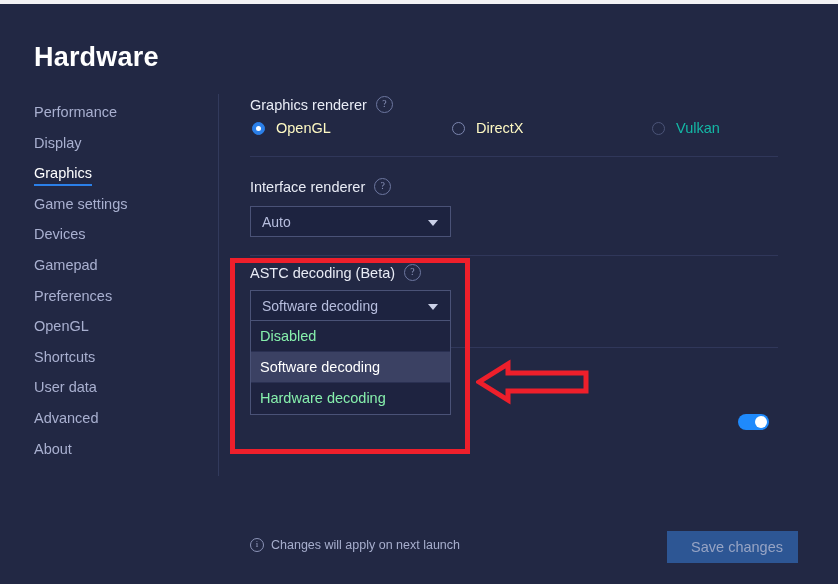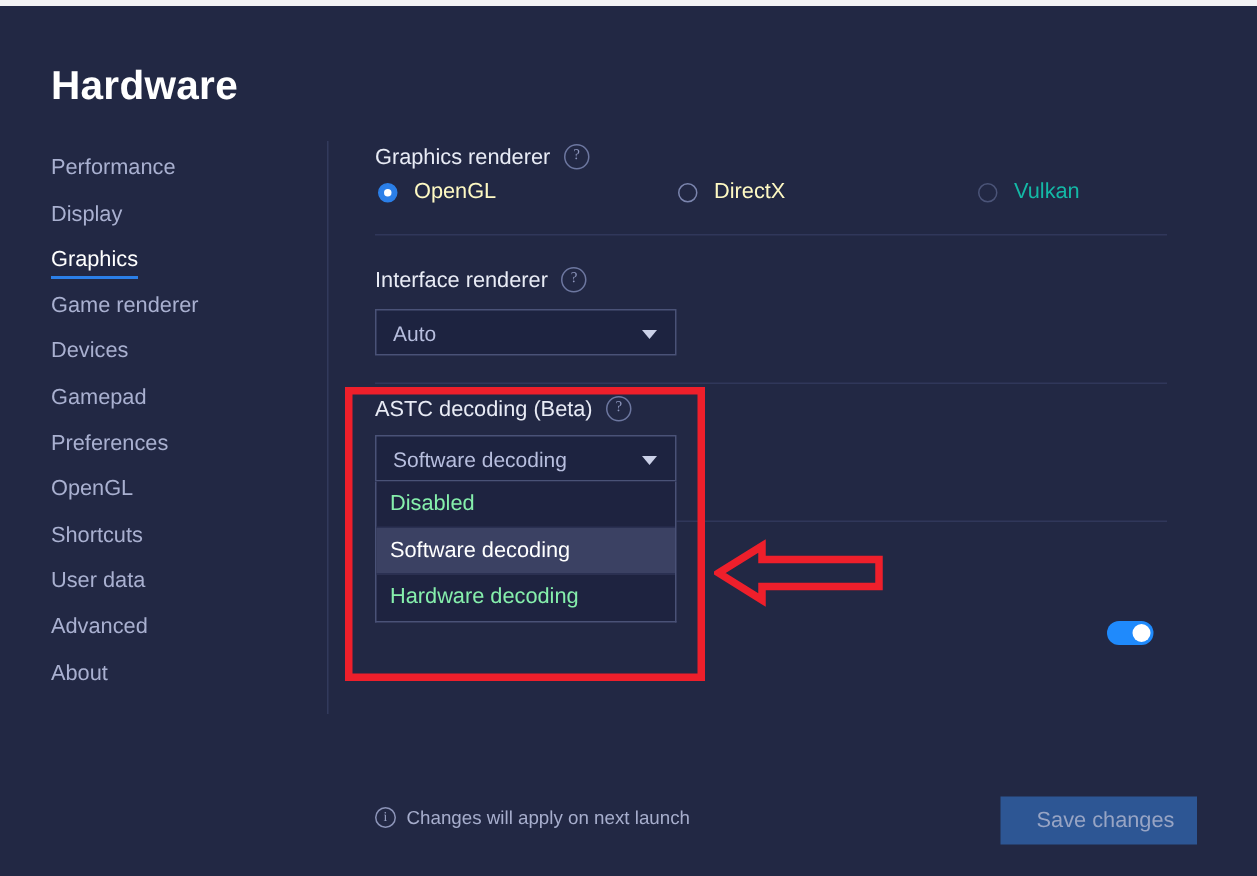--- a/index.html
+++ b/index.html
@@ -299,21 +299,21 @@
       </div>
       <div class="sidebar-item">
         <span class="label">Display</span>
         
       </div>
       <div class="sidebar-item active">
         <span class="label">Graphics</span>
         <span class="underline" style="width: 58px;"></span>
       </div>
       <div class="sidebar-item">
-        <span class="label">Game renderer</span>
+        <span class="label">Game settings</span>
         
       </div>
       <div class="sidebar-item">
         <span class="label">Devices</span>
         
       </div>
       <div class="sidebar-item">
         <span class="label">Gamepad</span>
         
       </div>

